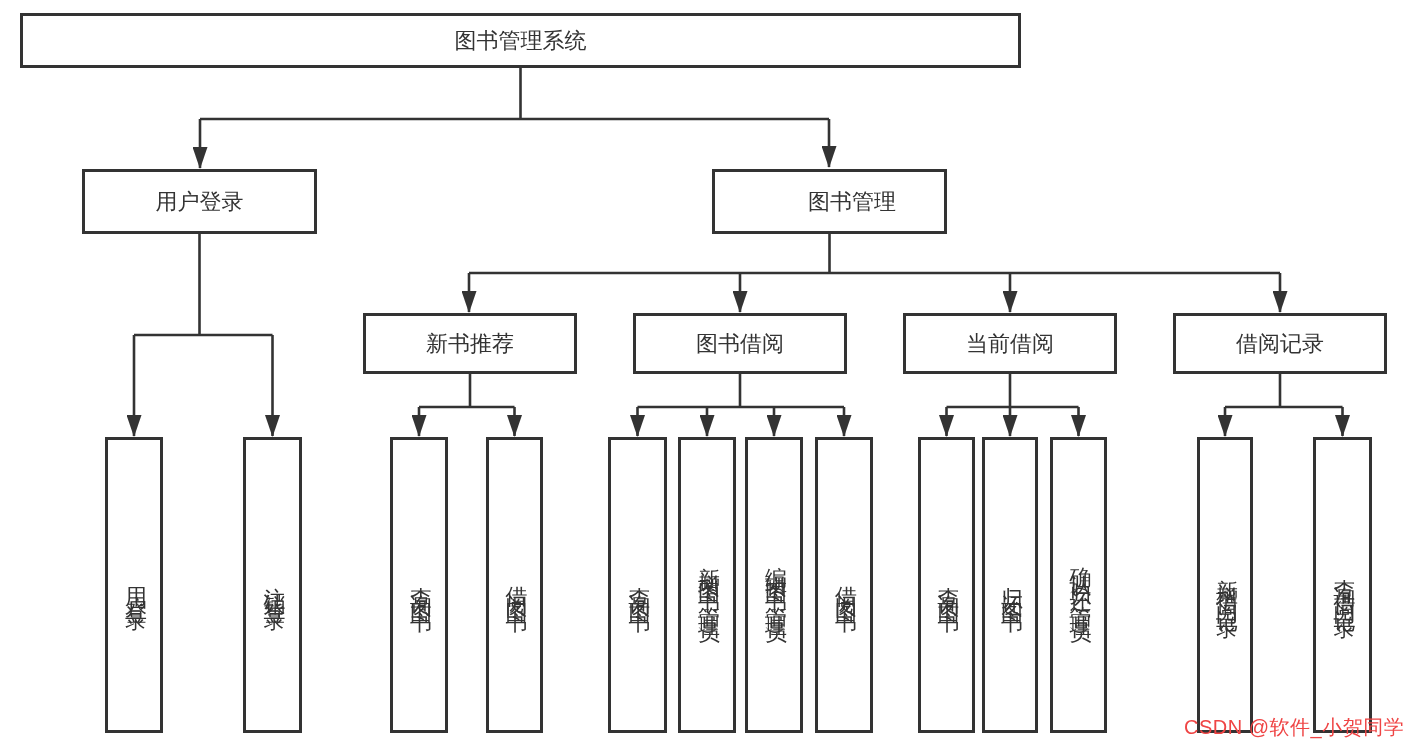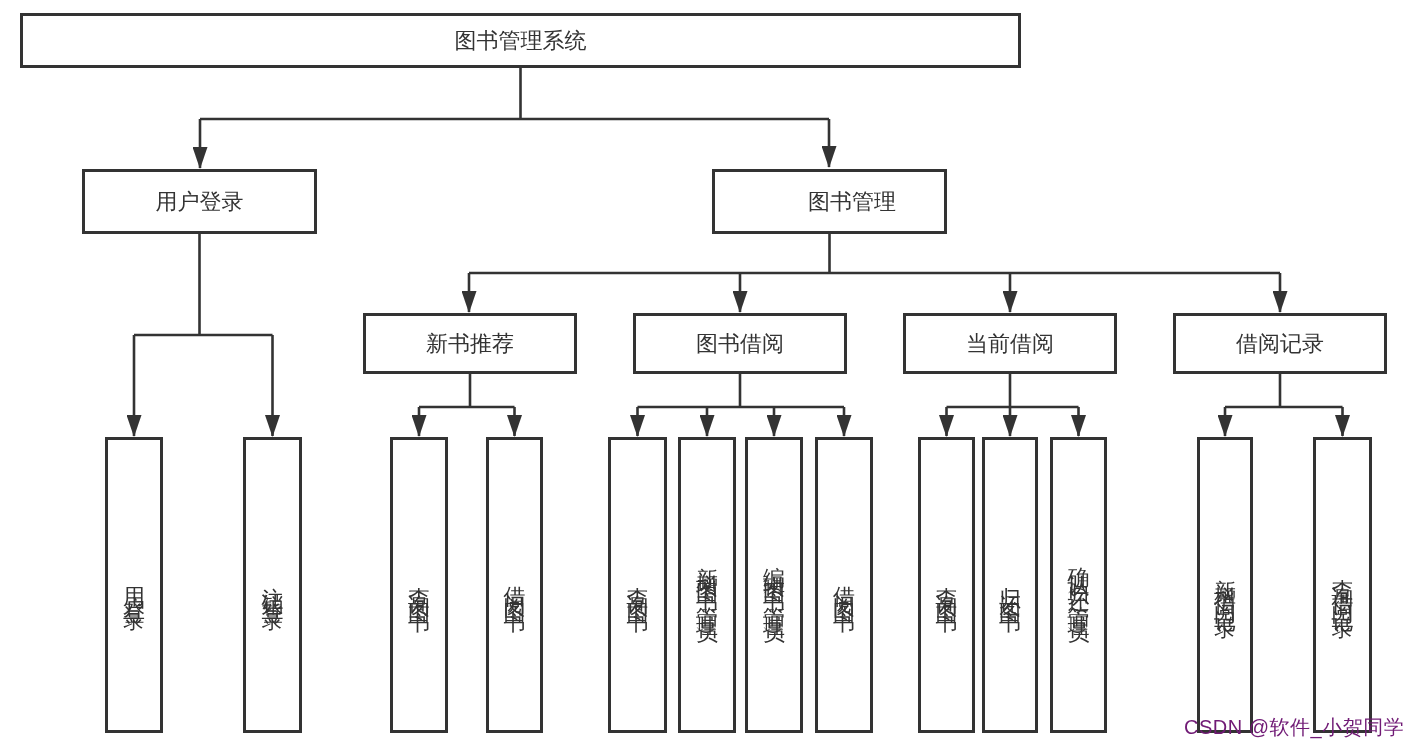--- a/index.html
+++ b/index.html
@@ -25,20 +25,21 @@
   }
   .node {
     position: absolute;
     box-sizing: border-box;
     background: #ffffff;
     border: 3px solid #333333;
     display: flex;
     align-items: center;
     justify-content: center;
     z-index: 2;
+    font-family: Liberation Mono, monospace;
   }
   .node .lbl {
     font-size: 22px;
     color: #333333;
     white-space: nowrap;
   }
   .leaf .lbl {
     writing-mode: vertical-rl;
     text-orientation: mixed;
     letter-spacing: 8px;
@@ -71,21 +72,21 @@
   #lf-add-rec   { left: 1197px; width: 56px; }
   #lf-query-rec { left: 1313px; width: 59px; }
 
   #watermark {
     position: absolute;
     left: 1184px;
     top: 714px;
     z-index: 5;
     font-size: 20px;
     letter-spacing: 0.5px;
-    color: #701a75;
+    color: #ef4444;
     white-space: nowrap;
   }
 </style>
 </head>
 <body>
 
 <div id="canvas">
 
   <svg id="connectors" viewBox="0 0 1405 747" xmlns="http://www.w3.org/2000/svg">
     <defs>

